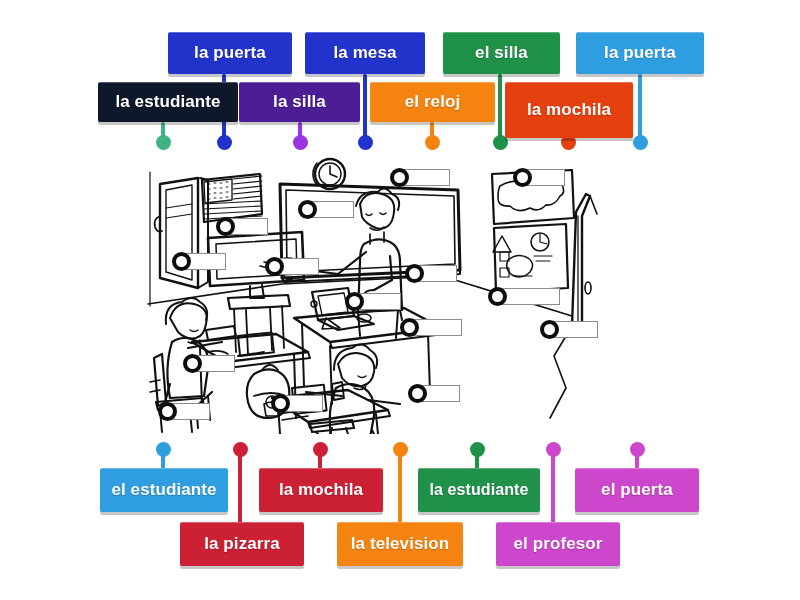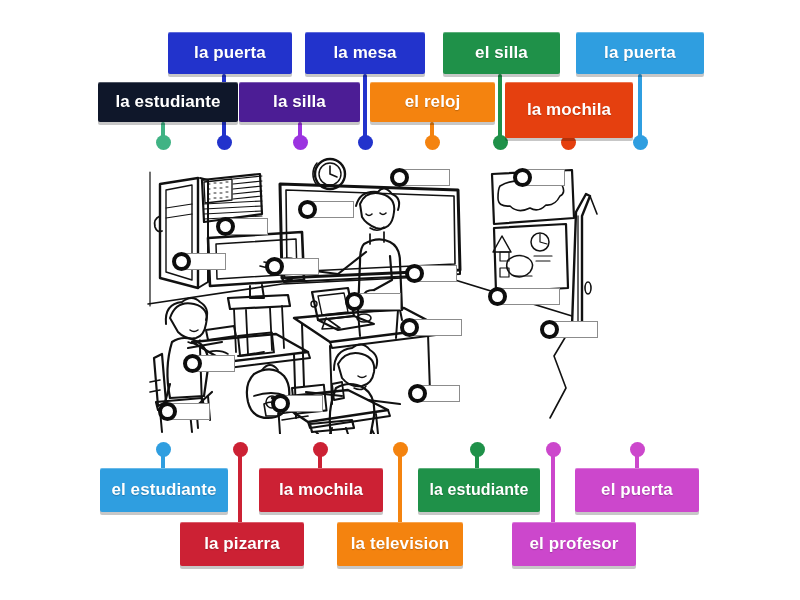--- a/index.html
+++ b/index.html
@@ -373,17 +373,17 @@
       <div class="chip" style="left: 305px; top: 32px; width: 120px; height: 42px; background: rgb(34, 51, 204); box-shadow: rgba(0, 0, 0, 0.22) 0px 3px 0px, rgba(255, 255, 255, 0.28) 0px 1px 0px inset;">la mesa</div>
       <div class="chip" style="left: 370px; top: 82px; width: 125px; height: 40px; background: rgb(244, 131, 15); box-shadow: rgba(0, 0, 0, 0.22) 0px 3px 0px, rgba(255, 255, 255, 0.28) 0px 1px 0px inset;">el reloj</div>
       <div class="chip" style="left: 443px; top: 32px; width: 117px; height: 42px; background: rgb(31, 145, 73); box-shadow: rgba(0, 0, 0, 0.22) 0px 3px 0px, rgba(255, 255, 255, 0.28) 0px 1px 0px inset;">el silla</div>
       <div class="chip" style="left: 505px; top: 82px; width: 128px; height: 56px; background: rgb(229, 64, 15); box-shadow: rgba(0, 0, 0, 0.22) 0px 3px 0px, rgba(255, 255, 255, 0.28) 0px 1px 0px inset;">la mochila</div>
       <div class="chip" style="left: 576px; top: 32px; width: 128px; height: 42px; background: rgb(47, 158, 224); box-shadow: rgba(0, 0, 0, 0.22) 0px 3px 0px, rgba(255, 255, 255, 0.28) 0px 1px 0px inset;">la puerta</div>
       <div class="chip" style="left: 100px; top: 468px; width: 128px; height: 44px; background: rgb(47, 158, 224); box-shadow: rgba(0, 0, 0, 0.22) 0px 3px 0px, rgba(255, 255, 255, 0.28) 0px 1px 0px inset;">el estudiante</div>
       <div class="chip" style="left: 180px; top: 522px; width: 124px; height: 44px; background: rgb(204, 33, 52); box-shadow: rgba(0, 0, 0, 0.22) 0px 3px 0px, rgba(255, 255, 255, 0.28) 0px 1px 0px inset;">la pizarra</div>
       <div class="chip" style="left: 259px; top: 468px; width: 124px; height: 44px; background: rgb(204, 33, 52); box-shadow: rgba(0, 0, 0, 0.22) 0px 3px 0px, rgba(255, 255, 255, 0.28) 0px 1px 0px inset;">la mochila</div>
       <div class="chip" style="left: 337px; top: 522px; width: 126px; height: 44px; background: rgb(244, 131, 15); box-shadow: rgba(0, 0, 0, 0.22) 0px 3px 0px, rgba(255, 255, 255, 0.28) 0px 1px 0px inset;">la television</div>
       <div class="chip two-line" style="left: 418px; top: 468px; width: 122px; height: 44px; background: rgb(31, 145, 73); box-shadow: rgba(0, 0, 0, 0.22) 0px 3px 0px, rgba(255, 255, 255, 0.28) 0px 1px 0px inset;">la estudiante</div>
-      <div class="chip" style="left: 512px; top: 522px; width: 124px; height: 44px; background: rgb(204, 71, 204); box-shadow: rgba(0, 0, 0, 0.22) 0px 3px 0px, rgba(255, 255, 255, 0.28) 0px 1px 0px inset;">el profesor</div>
+      <div class="chip" style="left: 496px; top: 522px; width: 124px; height: 44px; background: rgb(204, 71, 204); box-shadow: rgba(0, 0, 0, 0.22) 0px 3px 0px, rgba(255, 255, 255, 0.28) 0px 1px 0px inset;">el profesor</div>
       <div class="chip" style="left: 575px; top: 468px; width: 124px; height: 44px; background: rgb(204, 71, 204); box-shadow: rgba(0, 0, 0, 0.22) 0px 3px 0px, rgba(255, 255, 255, 0.28) 0px 1px 0px inset;">el puerta</div>
     </div>
 
 </div>
 
 </body></html>

